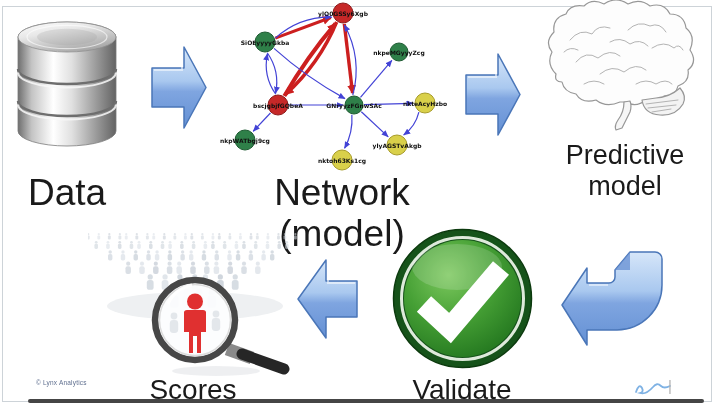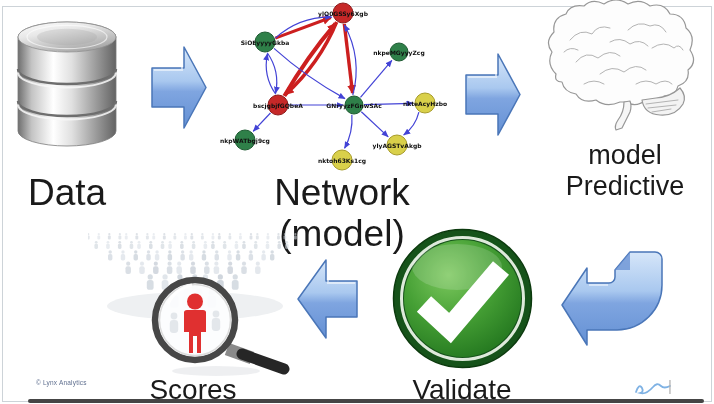--- a/index.html
+++ b/index.html
@@ -127,22 +127,22 @@
       <path d="M 88,30 Q 98,20 110,26 Q 120,22 126,32"></path>
       <path d="M 112,48 Q 124,40 134,48 Q 139,43 143,50"></path>
       <path d="M 24,52 Q 30,46 38,50"></path>
       <path d="M 96,84 Q 106,78 116,84 Q 126,78 132,84"></path>
       <path d="M 44,84 Q 54,78 64,84"></path>
       <path d="M 70,42 Q 80,36 90,44 Q 100,38 108,46"></path>
       <path d="M 106,104 L 138,100 M 108,108 L 136,105 M 112,112 L 131,109"></path>
     </g>
   </svg>
   <div class="predictive" style="left:545px;top:140px;width:160px;">
+    <div>Predictive</div>
     <div>model</div>
-    <div>Predictive</div>
   </div>
 
   <svg class="abs" style="left:88px;top:230px;" width="214" height="92" viewBox="0 0 214 92">
     <ellipse cx="107" cy="76" rx="88" ry="14" fill="#eef0f2"></ellipse>
     <g id="crowd-g">
         <circle cx="0.20000000000000018" cy="4.1499999999999995" r="1.1" fill="#ccd3db" opacity="0.55"></circle>
         <rect x="-1.23" y="5.470000000000001" width="2.8600000000000003" height="4.125" rx="1.1" fill="#ccd3db" opacity="0.55"></rect>
         <circle cx="10.763636363636364" cy="4.1499999999999995" r="1.1" fill="#d9dfe6" opacity="0.55"></circle>
         <rect x="9.333636363636364" y="5.470000000000001" width="2.8600000000000003" height="4.125" rx="1.1" fill="#d9dfe6" opacity="0.55"></rect>
         <circle cx="21.327272727272728" cy="4.1499999999999995" r="1.1" fill="#c3cbd4" opacity="0.55"></circle>

